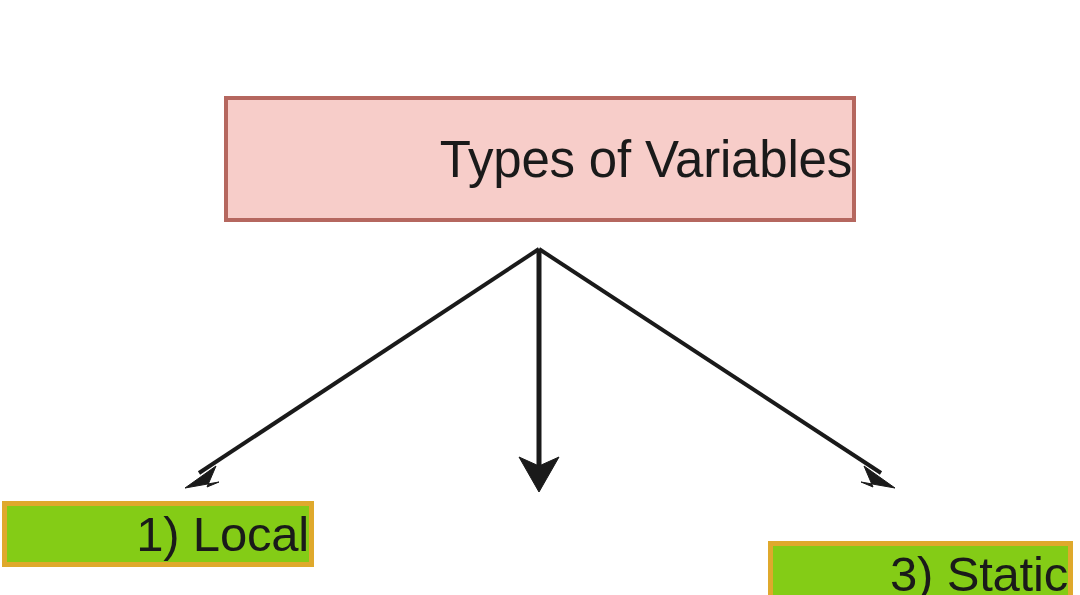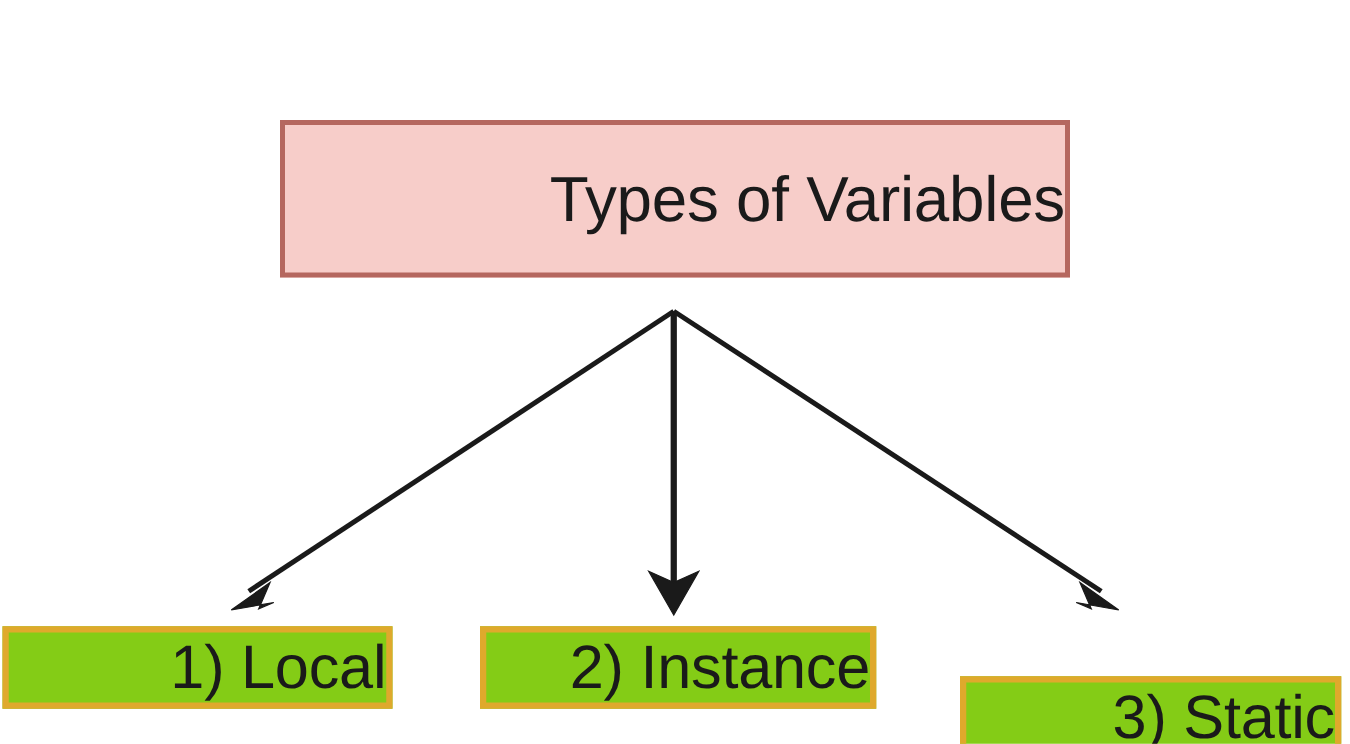--- a/index.html
+++ b/index.html
@@ -97,21 +97,18 @@
   </svg>
 
   <div class="node node-root">
     <span>Types of Variables</span>
   </div>
 
   <div class="node node-leaf node-leaf-local">
     <span>1) Local</span>
   </div>
 
-  <div class="node node-leaf node-leaf-instance">
-    <span>2) Instance</span>
-  </div>
 
   <div class="node node-leaf node-leaf-static">
     <span>3) Static</span>
   </div>
 
 </div>
 
 </body></html>

